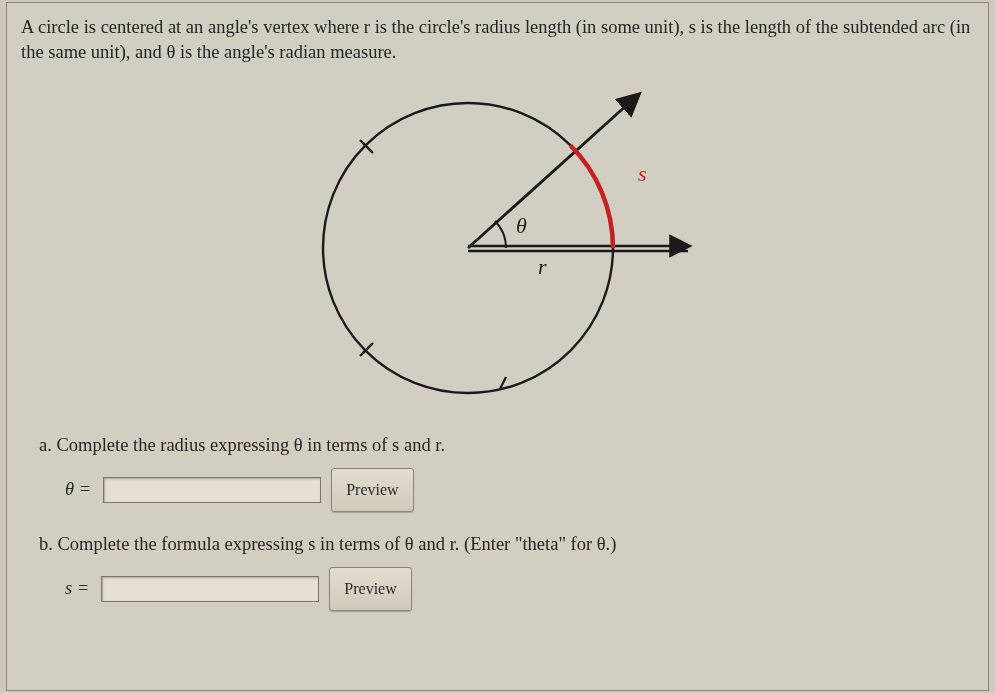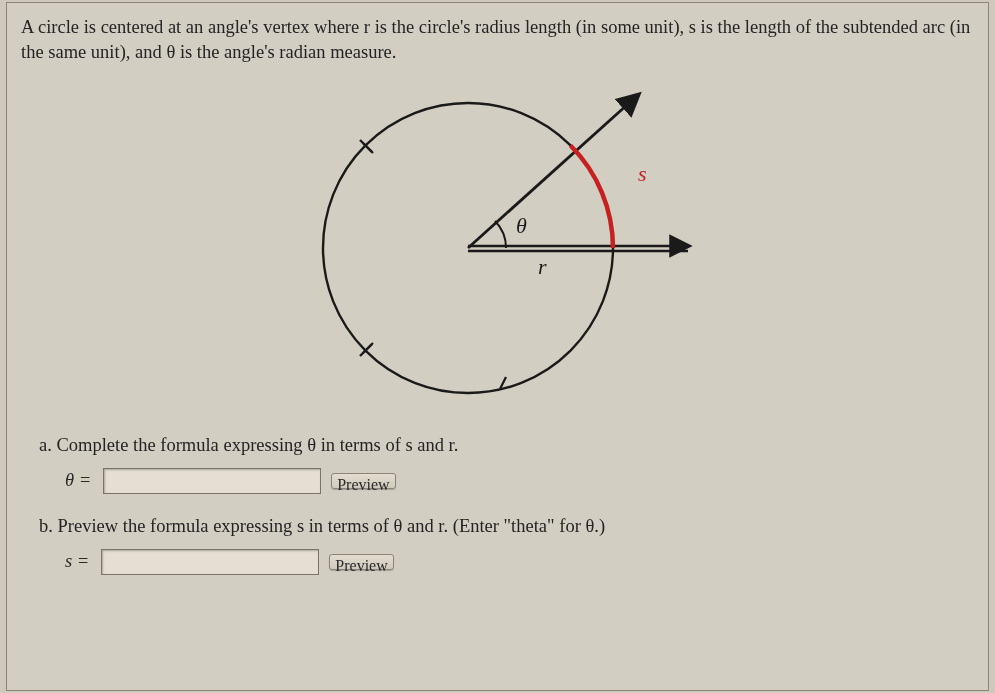--- a/index.html
+++ b/index.html
@@ -58,22 +58,22 @@
   input.answer {
     width: 218px;
     height: 26px;
     border: 1px solid #7a7568;
     background: #e4dfd2;
     font-size: 15px;
     padding: 2px 6px;
     box-shadow: inset 1px 1px 2px rgba(0,0,0,0.25);
   }
   button.preview {
-    height: 16px;
-    padding: 2px 5px;
+    height: 44px;
+    padding: 2px 14px;
     font-size: 16px;
     font-family: Georgia, 'Times New Roman', serif;
     background: linear-gradient(#e2ddce, #cfcabb);
     border: 1px solid #8a8578;
     border-radius: 3px;
     color: #2a2a2a;
     cursor: pointer;
     box-shadow: 0 1px 1px rgba(0,0,0,0.2);
   }
 </style>
@@ -116,27 +116,27 @@
       <path d="M 335 175 A 145 145 0 0 0 292.5 72.5" fill="none" stroke="#c62020" stroke-width="4.5"></path>
 
       <path d="M 228 175 A 38 38 0 0 0 217 148" fill="none" stroke="#1a1a1a" stroke-width="2"></path>
 
       <text x="238" y="160" font-family="Georgia, serif" font-style="italic" font-size="22" fill="#1a1a1a">θ</text>
       <text x="260" y="201" font-family="Georgia, serif" font-style="italic" font-size="22" fill="#1a1a1a">r</text>
       <text x="360" y="108" font-family="Georgia, serif" font-style="italic" font-size="22" fill="#c62020">s</text>
     </svg>
   </div>
 
-  <div class="part">a. Complete the formula expressing θ in terms of s and r.</div>
+  <div class="part">a. Complete the radius expressing θ in terms of s and r.</div>
   <div class="answer-row">
     <span class="eq-label">θ =</span>
     <input class="answer" type="text" value="" style="">
     <button class="preview">Preview</button>
   </div>
 
-  <div class="part">b. Preview the formula expressing s in terms of θ and r. (Enter "theta" for θ.)</div>
+  <div class="part">b. Complete the formula expressing s in terms of θ and r. (Enter "theta" for θ.)</div>
   <div class="answer-row">
     <span class="eq-label">s =</span>
     <input class="answer" type="text" value="" style="">
     <button class="preview">Preview</button>
   </div>
 
 </div>
 
 </body></html>

